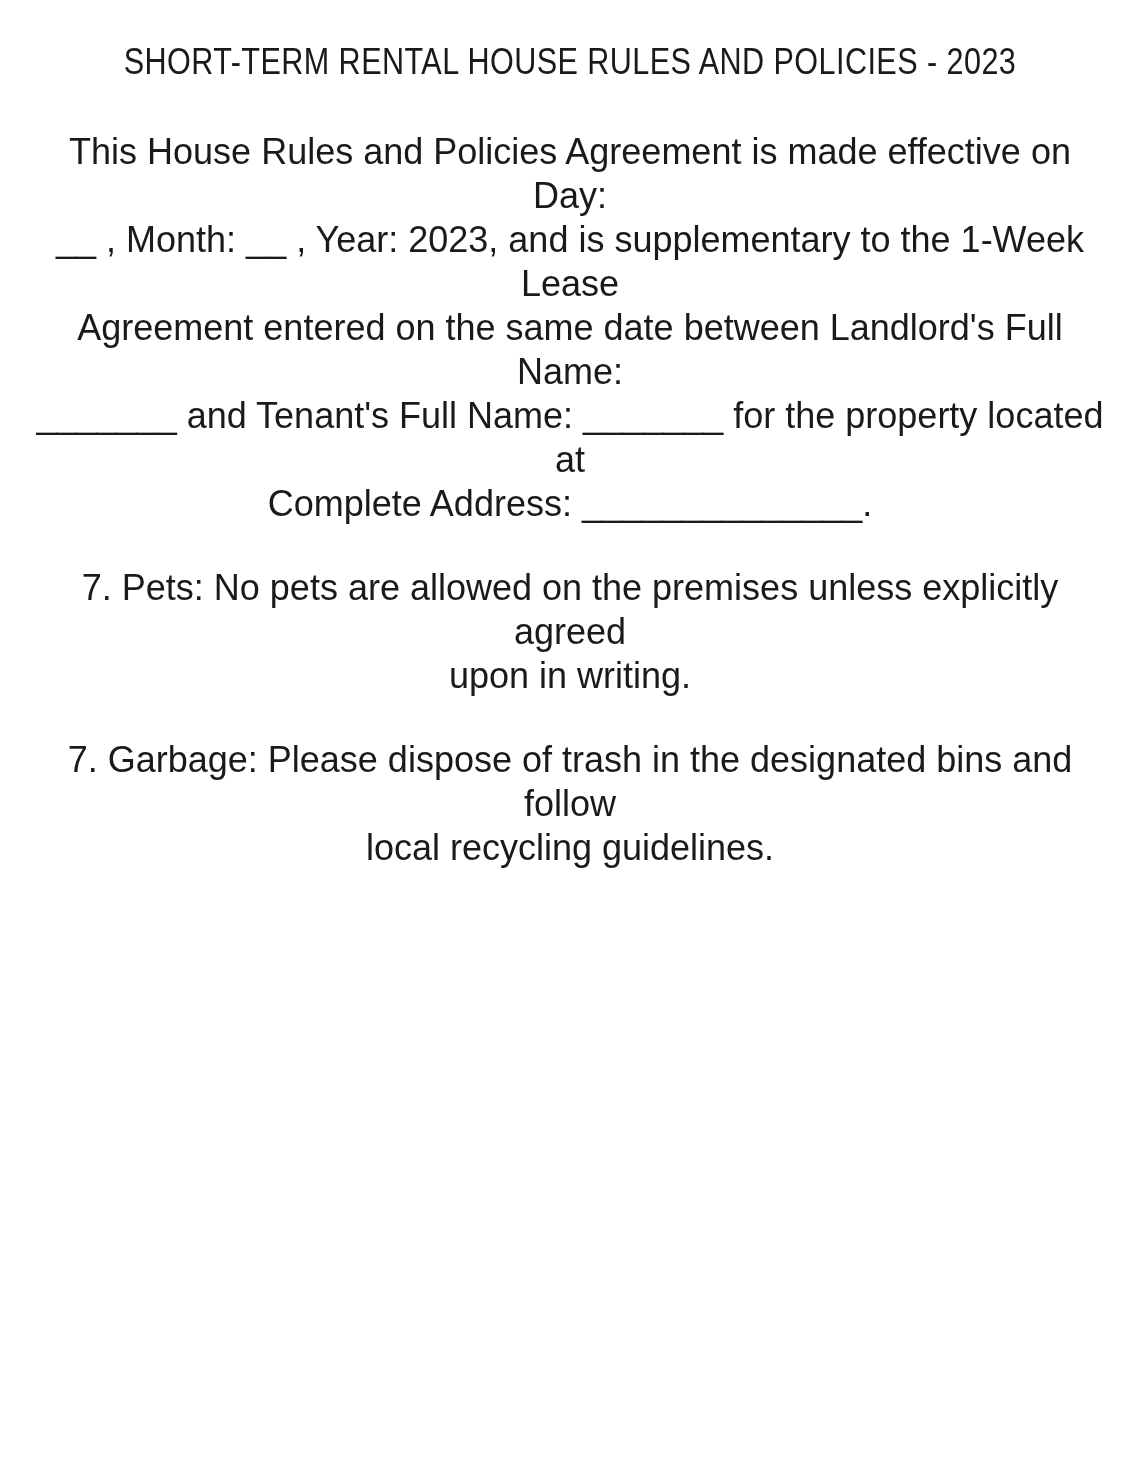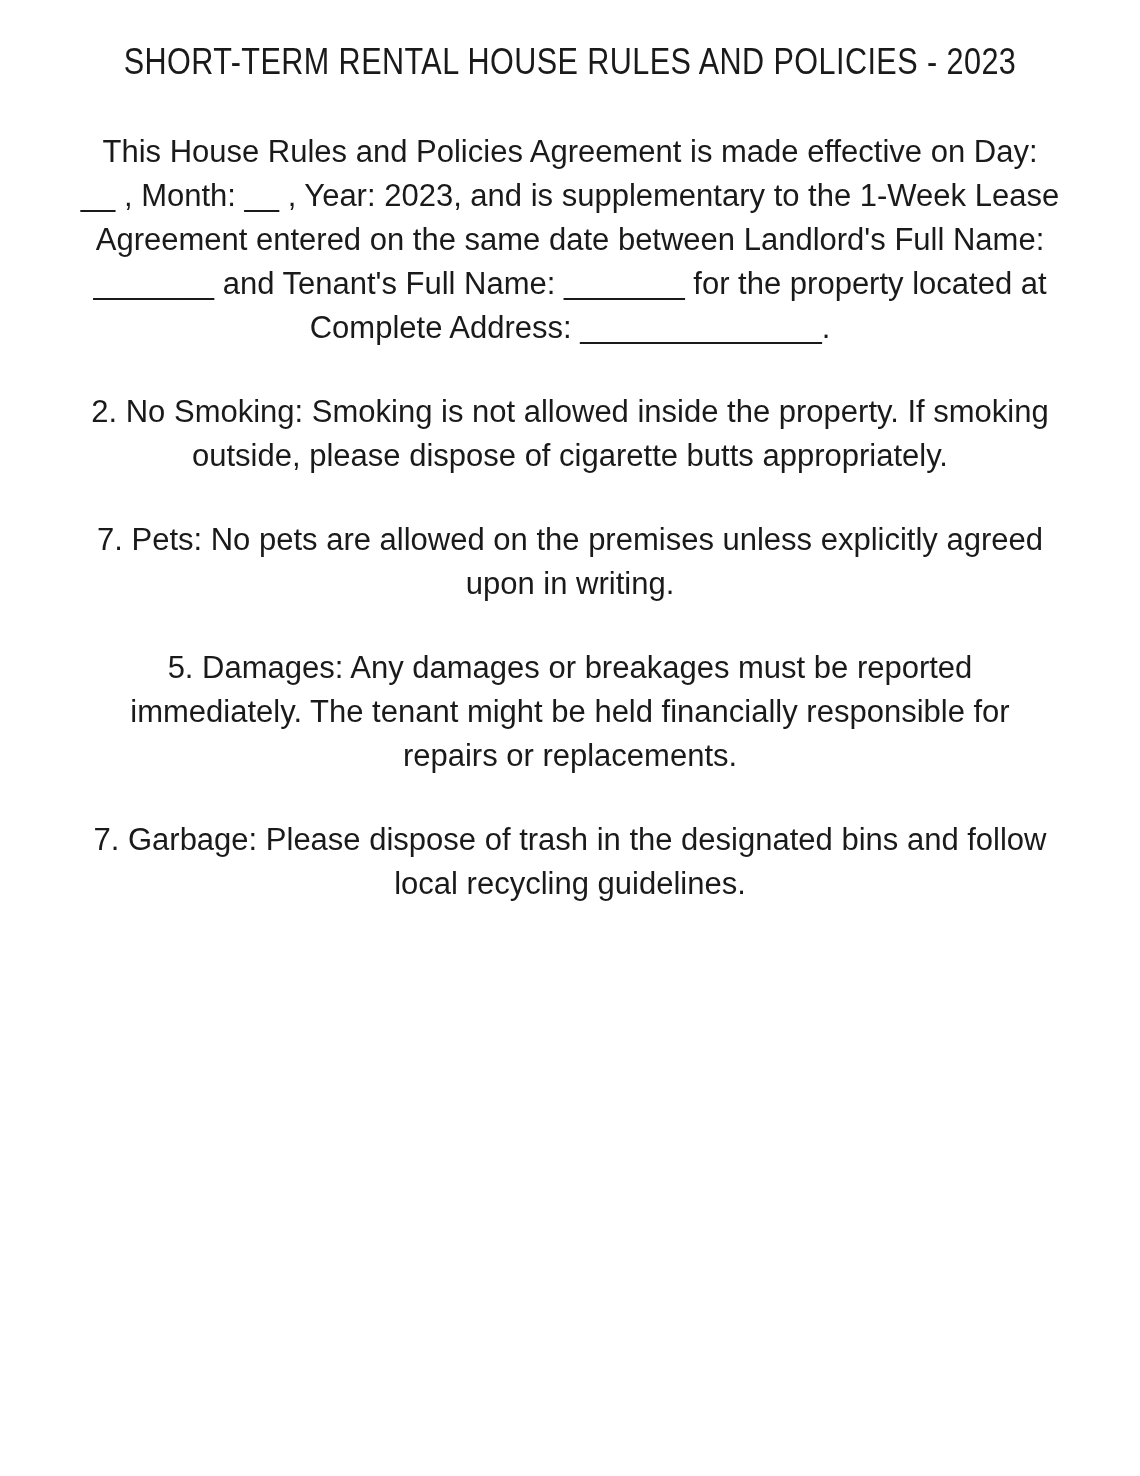--- a/index.html
+++ b/index.html
@@ -24,47 +24,42 @@
     font-size: 36px;
     font-weight: 400;
     line-height: 44px;
     margin: 0 0 46px;
     white-space: nowrap;
     transform: scaleX(0.85);
     transform-origin: 50% 50%;
     letter-spacing: 0.5px;
   }
   .para {
-    font-size: 31px;
+    font-size: 36px;
     line-height: 44px;
     margin: 0 0 40px;
     white-space: pre-line; 
     letter-spacing: 0px;
   }
 </style>
 </head>
 <body>
 
 <div class="page">
   <h1 class="doc-title">SHORT-TERM RENTAL HOUSE RULES AND POLICIES - 2023</h1>
 
   <p class="para">This House Rules and Policies Agreement is made effective on Day:
 __ , Month: __ , Year: 2023, and is supplementary to the 1-Week Lease
 Agreement entered on the same date between Landlord's Full Name:
 _______ and Tenant's Full Name: _______ for the property located at
 Complete Address: ______________.</p>
 
 
-  <p class="para">2. No Smoking: Smoking is not allowed inside the property. If smoking
-outside, please dispose of cigarette butts appropriately.</p>
 
   <p class="para">7. Pets: No pets are allowed on the premises unless explicitly agreed
 upon in writing.</p>
 
 
-  <p class="para">5. Damages: Any damages or breakages must be reported
-immediately. The tenant might be held financially responsible for
-repairs or replacements.</p>
 
 
   <p class="para">7. Garbage: Please dispose of trash in the designated bins and follow
 local recycling guidelines.</p>
 </div>
 
 </body></html>

